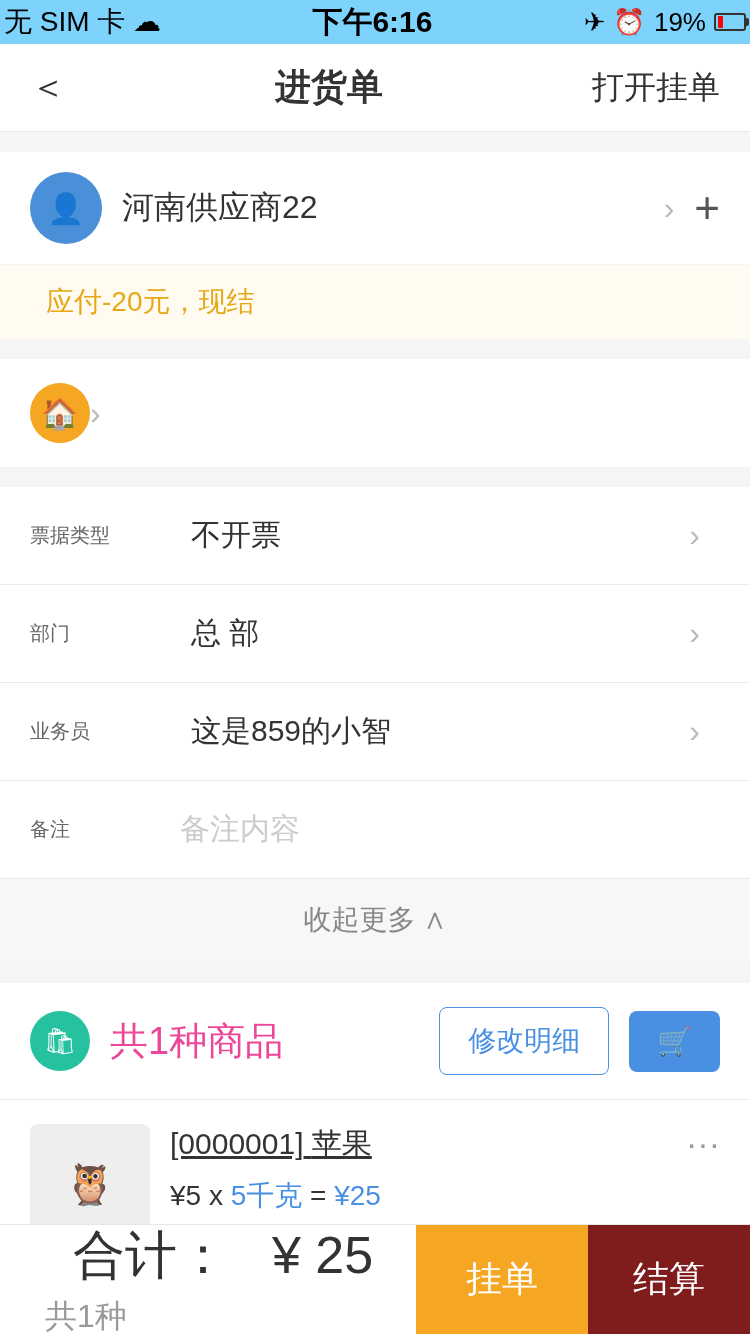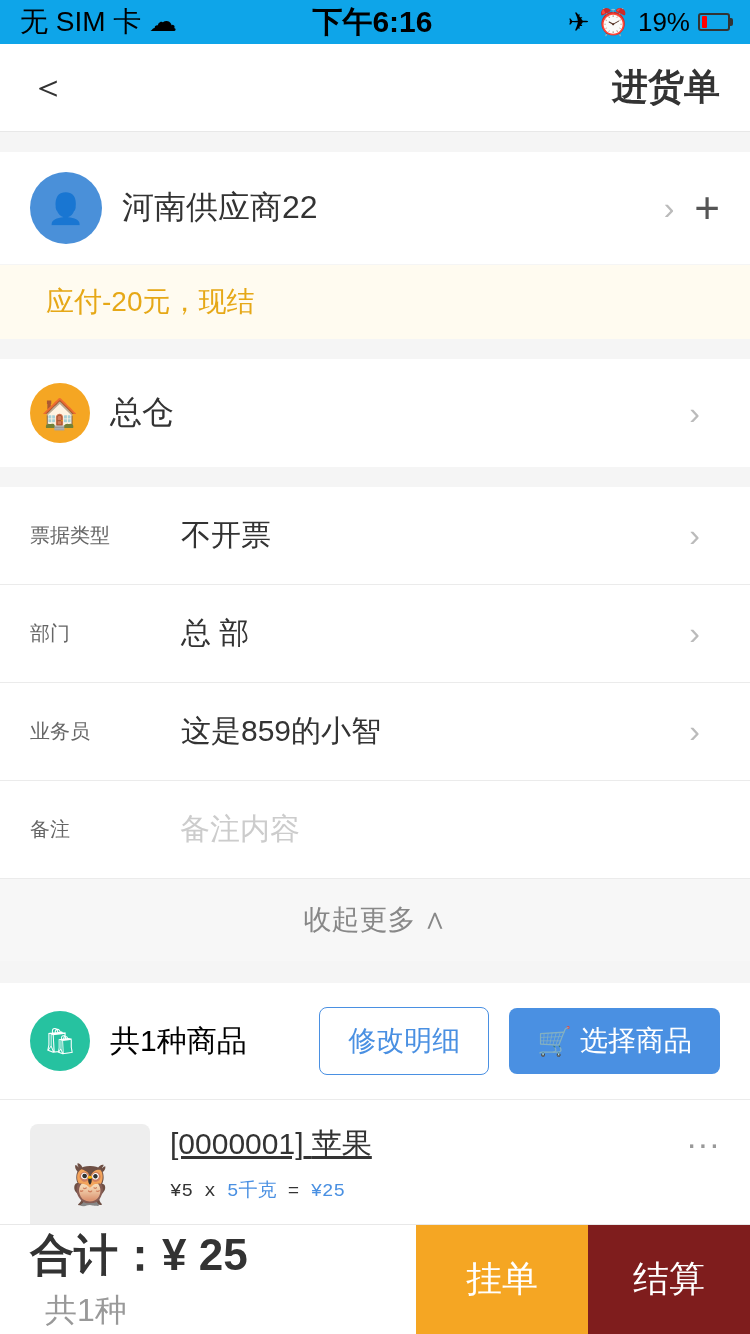--- a/index.html
+++ b/index.html
@@ -8,26 +8,26 @@
       font-family: -apple-system, "PingFang SC", "Helvetica Neue", sans-serif;
       background: #f5f5f5;
       width: 750px;
       min-height: 1334px;
       overflow-x: hidden;
       font-size: 32px;
     }
 
     
     .status-bar {
-      background: #0ea5e9;
+      background: #7dd3fc;
       height: 44px;
       display: flex;
       align-items: center;
       justify-content: space-between;
-      padding: 0 20px;
+      padding: 0 4px;
       font-size: 28px;
       font-weight: 500;
     }
     .status-left { display: flex; align-items: center; gap: 10px; }
     .status-center { font-size: 30px; font-weight: 600; }
     .status-right { display: flex; align-items: center; gap: 8px; font-size: 26px; }
     .battery-icon {
       display: inline-flex; align-items: center;
       border: 2px solid #333; border-radius: 3px; padding: 1px 2px;
       height: 18px; width: 32px; position: relative;
@@ -102,21 +102,21 @@
     .warehouse-name { flex: 1; font-size: 32px; color: #333; margin-left: 20px; }
 
     
     .form-section { background: #fff; }
     .form-row {
       display: flex; align-items: center;
       padding: 28px 30px;
       border-bottom: 1px solid #ebebeb;
     }
     .form-label { font-size: 20px; color: #666; width: 140px; flex-shrink: 0; }
-    .form-value { flex: 1; font-size: 30px; color: #333; margin-left: 11px; }
+    .form-value { flex: 1; font-size: 30px; color: #333; margin-left: 21px; }
     .form-placeholder { flex: 1; font-size: 30px; color: #ccc; margin-left: 10px; }
 
     
     .collapse-row {
       background: #f7f7f7;
       text-align: center;
       padding: 22px 0;
       font-size: 28px;
       color: #888;
     }
@@ -127,21 +127,21 @@
       display: flex; align-items: center;
       padding: 24px 30px;
       gap: 20px;
     }
     .product-icon {
       width: 60px; height: 60px; border-radius: 50%;
       background: #26c2a0;
       display: flex; align-items: center; justify-content: center;
       color: #fff; font-size: 26px; flex-shrink: 0;
     }
-    .product-count { flex: 1; font-size: 30px; color: #000000; }
+    .product-count { flex: 1; font-size: 38px; color: #ec4899; }
     .btn-outline {
       border: 1.5px solid #4a90e2;
       color: #4a90e2;
       background: #fff;
       border-radius: 8px;
       padding: 14px 28px;
       font-size: 28px;
       cursor: pointer;
     }
     .btn-primary {
@@ -164,40 +164,40 @@
     }
     .product-thumb {
       width: 120px; height: 120px;
       background: #eee;
       border-radius: 8px;
       flex-shrink: 0;
       display: flex; align-items: center; justify-content: center;
     }
     .product-info { flex: 1; }
     .product-title { font-size: 30px; color: #333; margin-bottom: 12px; text-decoration: underline; }
-    .product-price { font-size: 19px; color: #333; font-family: Liberation Mono, monospace; }
+    .product-price { font-size: 28px; color: #333; }
     .price-blue { color: #4a90e2; }
     .product-more { color: #999; font-size: 34px; }
 
     
     .bottom-bar {
       position: fixed;
       bottom: 0; left: 0;
       width: 750px;
       display: flex;
       background: #fff;
       border-top: 1px solid #e8e8e8;
       height: 110px;
     }
     .bottom-total {
       flex: 1; display: flex; flex-direction: column;
       justify-content: center; padding: 0 30px;
     }
     .total-main { font-size: 30px; color: #333; }
-    .total-main span { font-size: 44px; font-weight: 700; }
+    .total-main span { font-size: 52px; font-weight: 400; margin-left: 43px; }
     .total-sub { font-size: 32px; color: #999; margin-top: 4px; margin-left: 15px; }
     .btn-hold {
       width: 172px; background: #f5a623; color: #fff;
       border: none; font-size: 36px;
       display: flex; align-items: center; justify-content: center;
       cursor: pointer;
     }
     .btn-checkout {
       width: 162px; background: #7f1d1d; color: #fff;
       border: none; font-size: 36px;
@@ -225,20 +225,21 @@
     <span class="battery-icon">
       <span class="battery-fill"></span>
       <span class="battery-tip"></span>
     </span>
   </div>
 </div>
 
 <div class="nav-bar">
   <span class="nav-back">＜</span>
   <span class="nav-title">进货单</span>
+  <span class="nav-action">打开挂单</span>
 </div>
 
 <div class="section-divider"></div>
 
 <div class="supplier-section">
   <div class="supplier-row">
     <div class="supplier-avatar">
       <span>👤</span>
     </div>
     <span class="supplier-name">河南供应商22</span>
@@ -248,21 +249,20 @@
   <div class="supplier-notice">应付-20元，现结</div>
 </div>
 
 <div class="section-divider"></div>
 
 <div class="warehouse-section">
   <div class="warehouse-row">
     <div class="warehouse-icon">
       <span>🏠</span>
     </div>
-    <span class="warehouse-name">总仓</span>
     <span class="chevron-right">›</span>
   </div>
 </div>
 
 <div class="section-divider"></div>
 
 <div class="form-section">
   <div class="form-row">
     <span class="form-label">票据类型</span>
     <span class="form-value">不开票</span>
@@ -290,21 +290,20 @@
 
 <div class="product-section">
   <div class="product-header">
     <div class="product-icon">
       <span>🛍</span>
     </div>
     <span class="product-count">共1种商品</span>
     <button class="btn-outline">修改明细</button>
     <button class="btn-primary">
       <span>🛒</span>
-      <span>选择商品</span>
     </button>
   </div>
 
   <div class="product-item">
     <div class="product-thumb">
       <span class="owl-logo">🦉</span>
     </div>
     <div class="product-info">
       <div class="product-title">
         <span>[0000001]</span>

